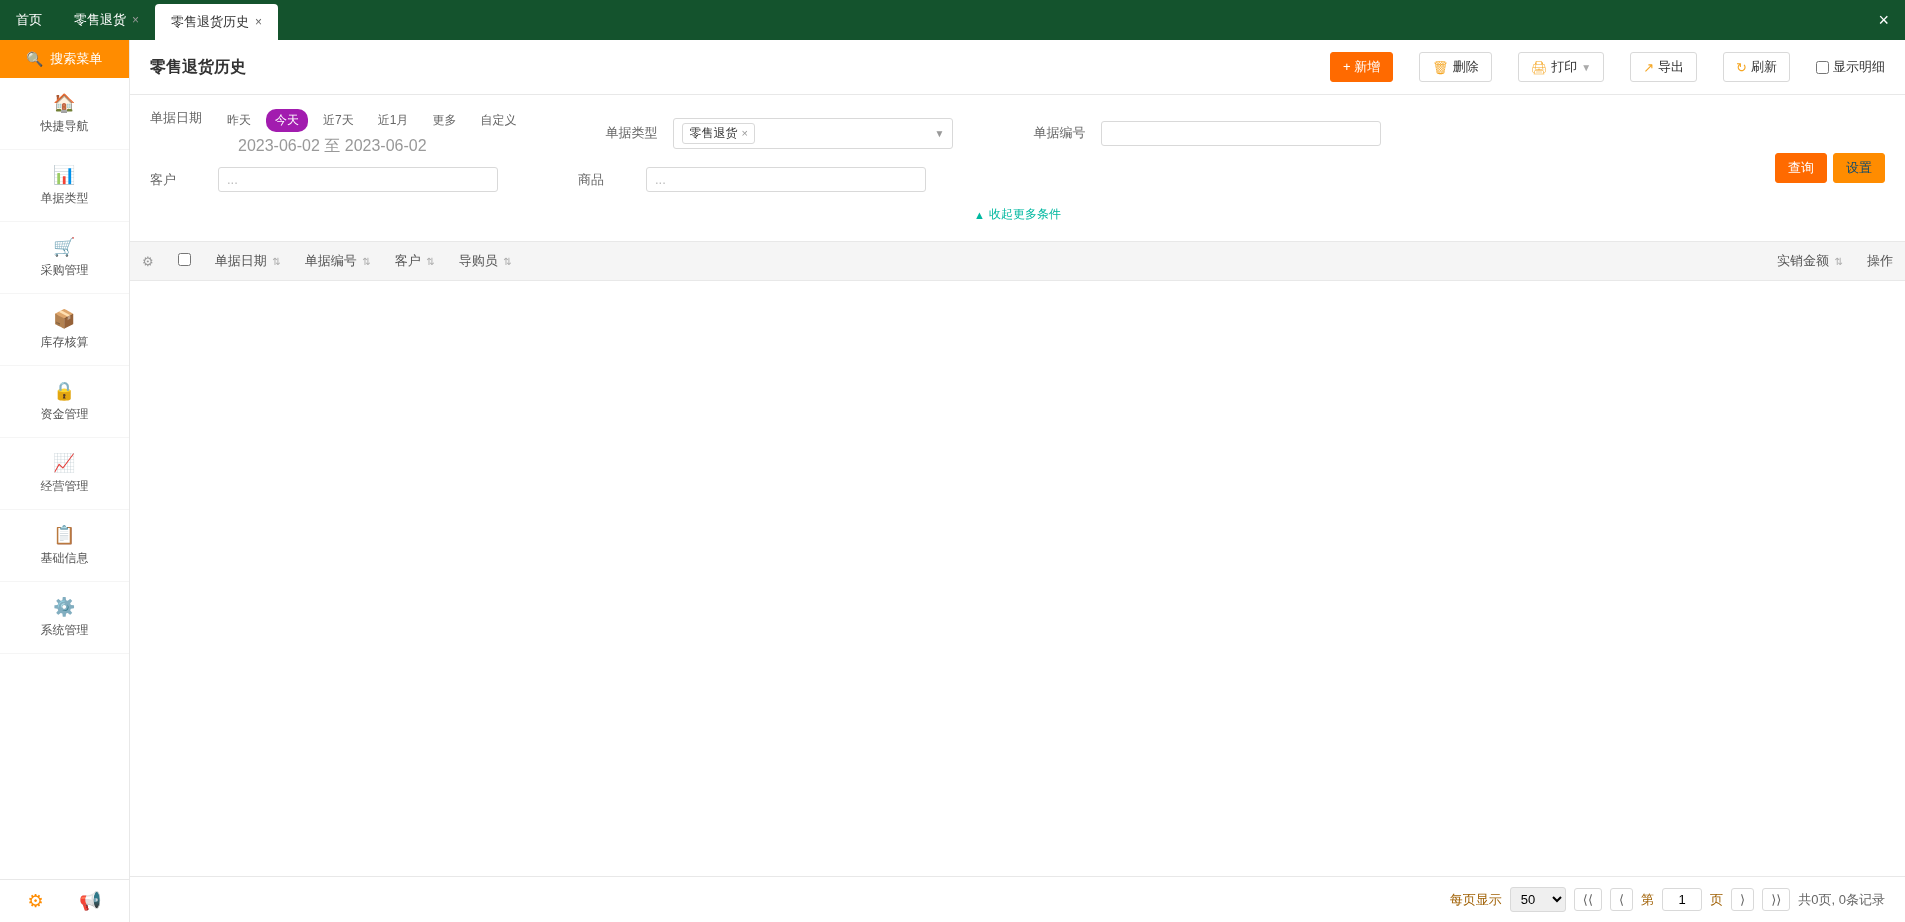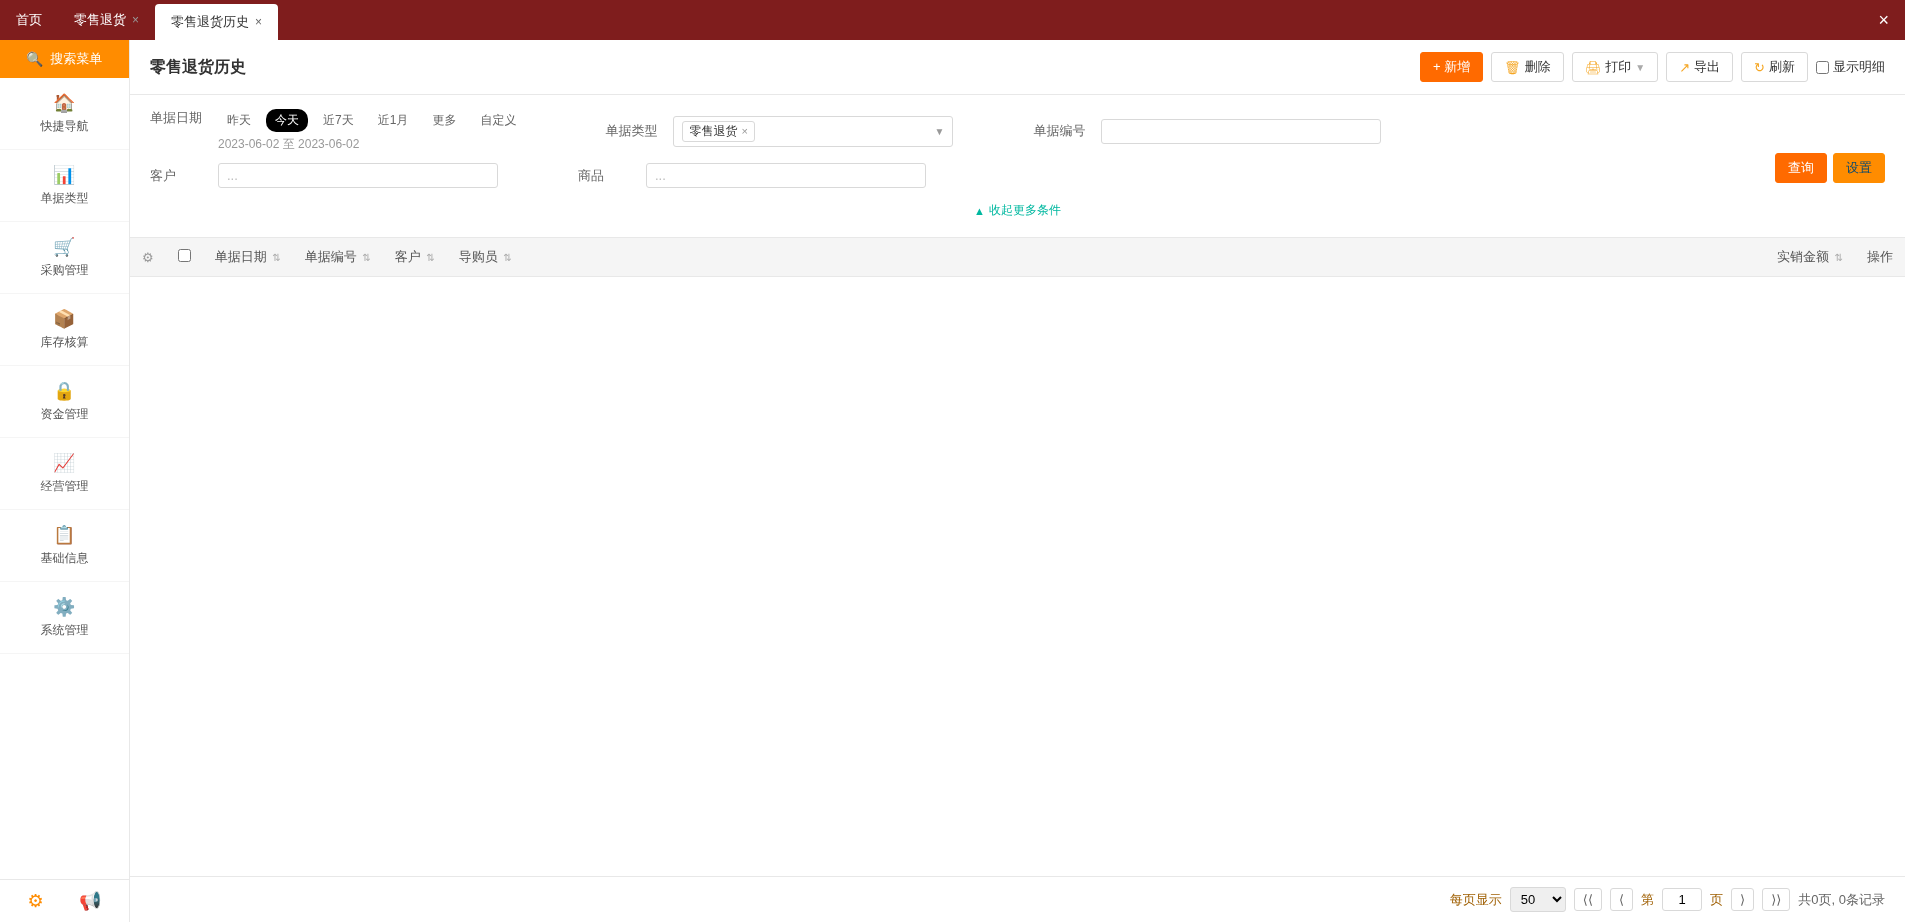--- a/index.html
+++ b/index.html
@@ -1,19 +1,19 @@
 <!DOCTYPE html>
 <html><head>
   <meta charset="utf-8">
   <style>
     * { margin: 0; padding: 0; box-sizing: border-box; }
     body { font-family: 'Microsoft YaHei', Arial, sans-serif; font-size: 13px; background: #f0f2f5; color: #333; width: 1905px; height: 922px; overflow: hidden; }
 
     
-    .top-bar { height: 40px; background: #7f1d1d; display: flex; align-items: center; padding: 0; }
+    .top-bar { height: 40px; background: #14532d; display: flex; align-items: center; padding: 0; }
     .top-bar-tabs { display: flex; align-items: center; height: 100%; flex: 1; }
     .tab-item { height: 100%; display: flex; align-items: center; padding: 0 16px; font-size: 13px; color: #fff; cursor: pointer; position: relative; white-space: nowrap; }
     .tab-item.active { background: #fff; color: #333; border-radius: 4px 4px 0 0; margin-top: 4px; height: calc(100% - 4px); }
     .tab-item .tab-close { margin-left: 6px; font-size: 12px; color: #999; cursor: pointer; }
     .tab-item.active .tab-close { color: #666; }
     .top-bar-right { display: flex; align-items: center; padding-right: 16px; }
     .top-bar-close { color: #fff; font-size: 18px; cursor: pointer; }
 
     
     .layout { display: flex; height: calc(922px - 40px); }
@@ -26,35 +26,35 @@
     .sidebar-item { display: flex; flex-direction: column; align-items: center; padding: 14px 8px; cursor: pointer; border-bottom: 1px solid #f5f5f5; gap: 4px; }
     .sidebar-item .icon { font-size: 18px; color: #666; }
     .sidebar-item .label { font-size: 12px; color: #555; text-align: center; }
     .sidebar-bottom { display: flex; align-items: center; justify-content: space-around; padding: 10px; border-top: 1px solid #e8e8e8; }
     .sidebar-bottom .icon { font-size: 16px; color: #aaa; cursor: pointer; }
 
     
     .main { flex: 1; display: flex; flex-direction: column; background: #f0f2f5; overflow: hidden; }
     .page-header { background: #fff; padding: 12px 20px 0 20px; border-bottom: 1px solid #e8e8e8; display: flex; align-items: center; justify-content: space-between; }
     .page-title { font-size: 16px; font-weight: bold; color: #333; padding-bottom: 12px; }
-    .page-actions { display: flex; align-items: center; gap: 8px; padding-bottom: 12px; }
+    .page-actions { display: flex; align-items: center; gap: 26px; padding-bottom: 12px; }
     .btn { display: flex; align-items: center; gap: 4px; padding: 5px 12px; border-radius: 3px; cursor: pointer; font-size: 13px; border: 1px solid #d9d9d9; background: #fff; color: #333; }
     .btn-primary { background: #ff6a00; color: #fff; border-color: #ff6a00; }
     .btn-setting { background: #ff8c00; color: #0c4a6e; border-color: #ff8c00; }
     .checkbox-label { display: flex; align-items: center; gap: 4px; font-size: 13px; cursor: pointer; }
 
     
     .filter-area { background: #fff; padding: 14px 20px; border-bottom: 1px solid #e8e8e8; }
     .filter-row { display: flex; align-items: center; gap: 20px; margin-bottom: 10px; }
     .filter-row:last-child { margin-bottom: 0; }
     .filter-label { font-size: 13px; color: #666; white-space: nowrap; min-width: 60px; }
     .filter-date-btns { display: flex; align-items: center; gap: 6px; }
     .date-btn { padding: 2px 8px; border-radius: 3px; cursor: pointer; font-size: 12px; color: #666; border: 1px solid transparent; }
-    .date-btn.active { background: #000000; color: #fff; border-radius: 10px; }
-    .date-range { font-size: 12px; color: #999; margin-left: 0; }
+    .date-btn.active { background: #a21caf; color: #fff; border-radius: 10px; }
+    .date-range { font-size: 16px; color: #999; margin-left: 20px; }
     .filter-select { display: flex; align-items: center; border: 1px solid #d9d9d9; border-radius: 3px; padding: 4px 8px; min-width: 200px; cursor: pointer; background: #fff; }
     .filter-select .tag { background: #fff; border: 1px solid #d9d9d9; border-radius: 3px; padding: 1px 6px; font-size: 12px; display: flex; align-items: center; gap: 4px; }
     .filter-select .tag .close { cursor: pointer; color: #999; font-size: 11px; }
     .filter-select .arrow { margin-left: auto; color: #999; font-size: 10px; }
     .filter-input { border: 1px solid #d9d9d9; border-radius: 3px; padding: 4px 8px; min-width: 200px; font-size: 13px; color: #333; outline: none; }
     .filter-placeholder { color: #bbb; font-size: 13px; }
     .collapse-btn { display: flex; align-items: center; gap: 4px; color: #00b8a0; font-size: 12px; cursor: pointer; margin: 0 auto; width: fit-content; padding: 4px 12px; }
 
     
     .table-container { flex: 1; background: #fff; margin: 0; overflow: hidden; display: flex; flex-direction: column; }

